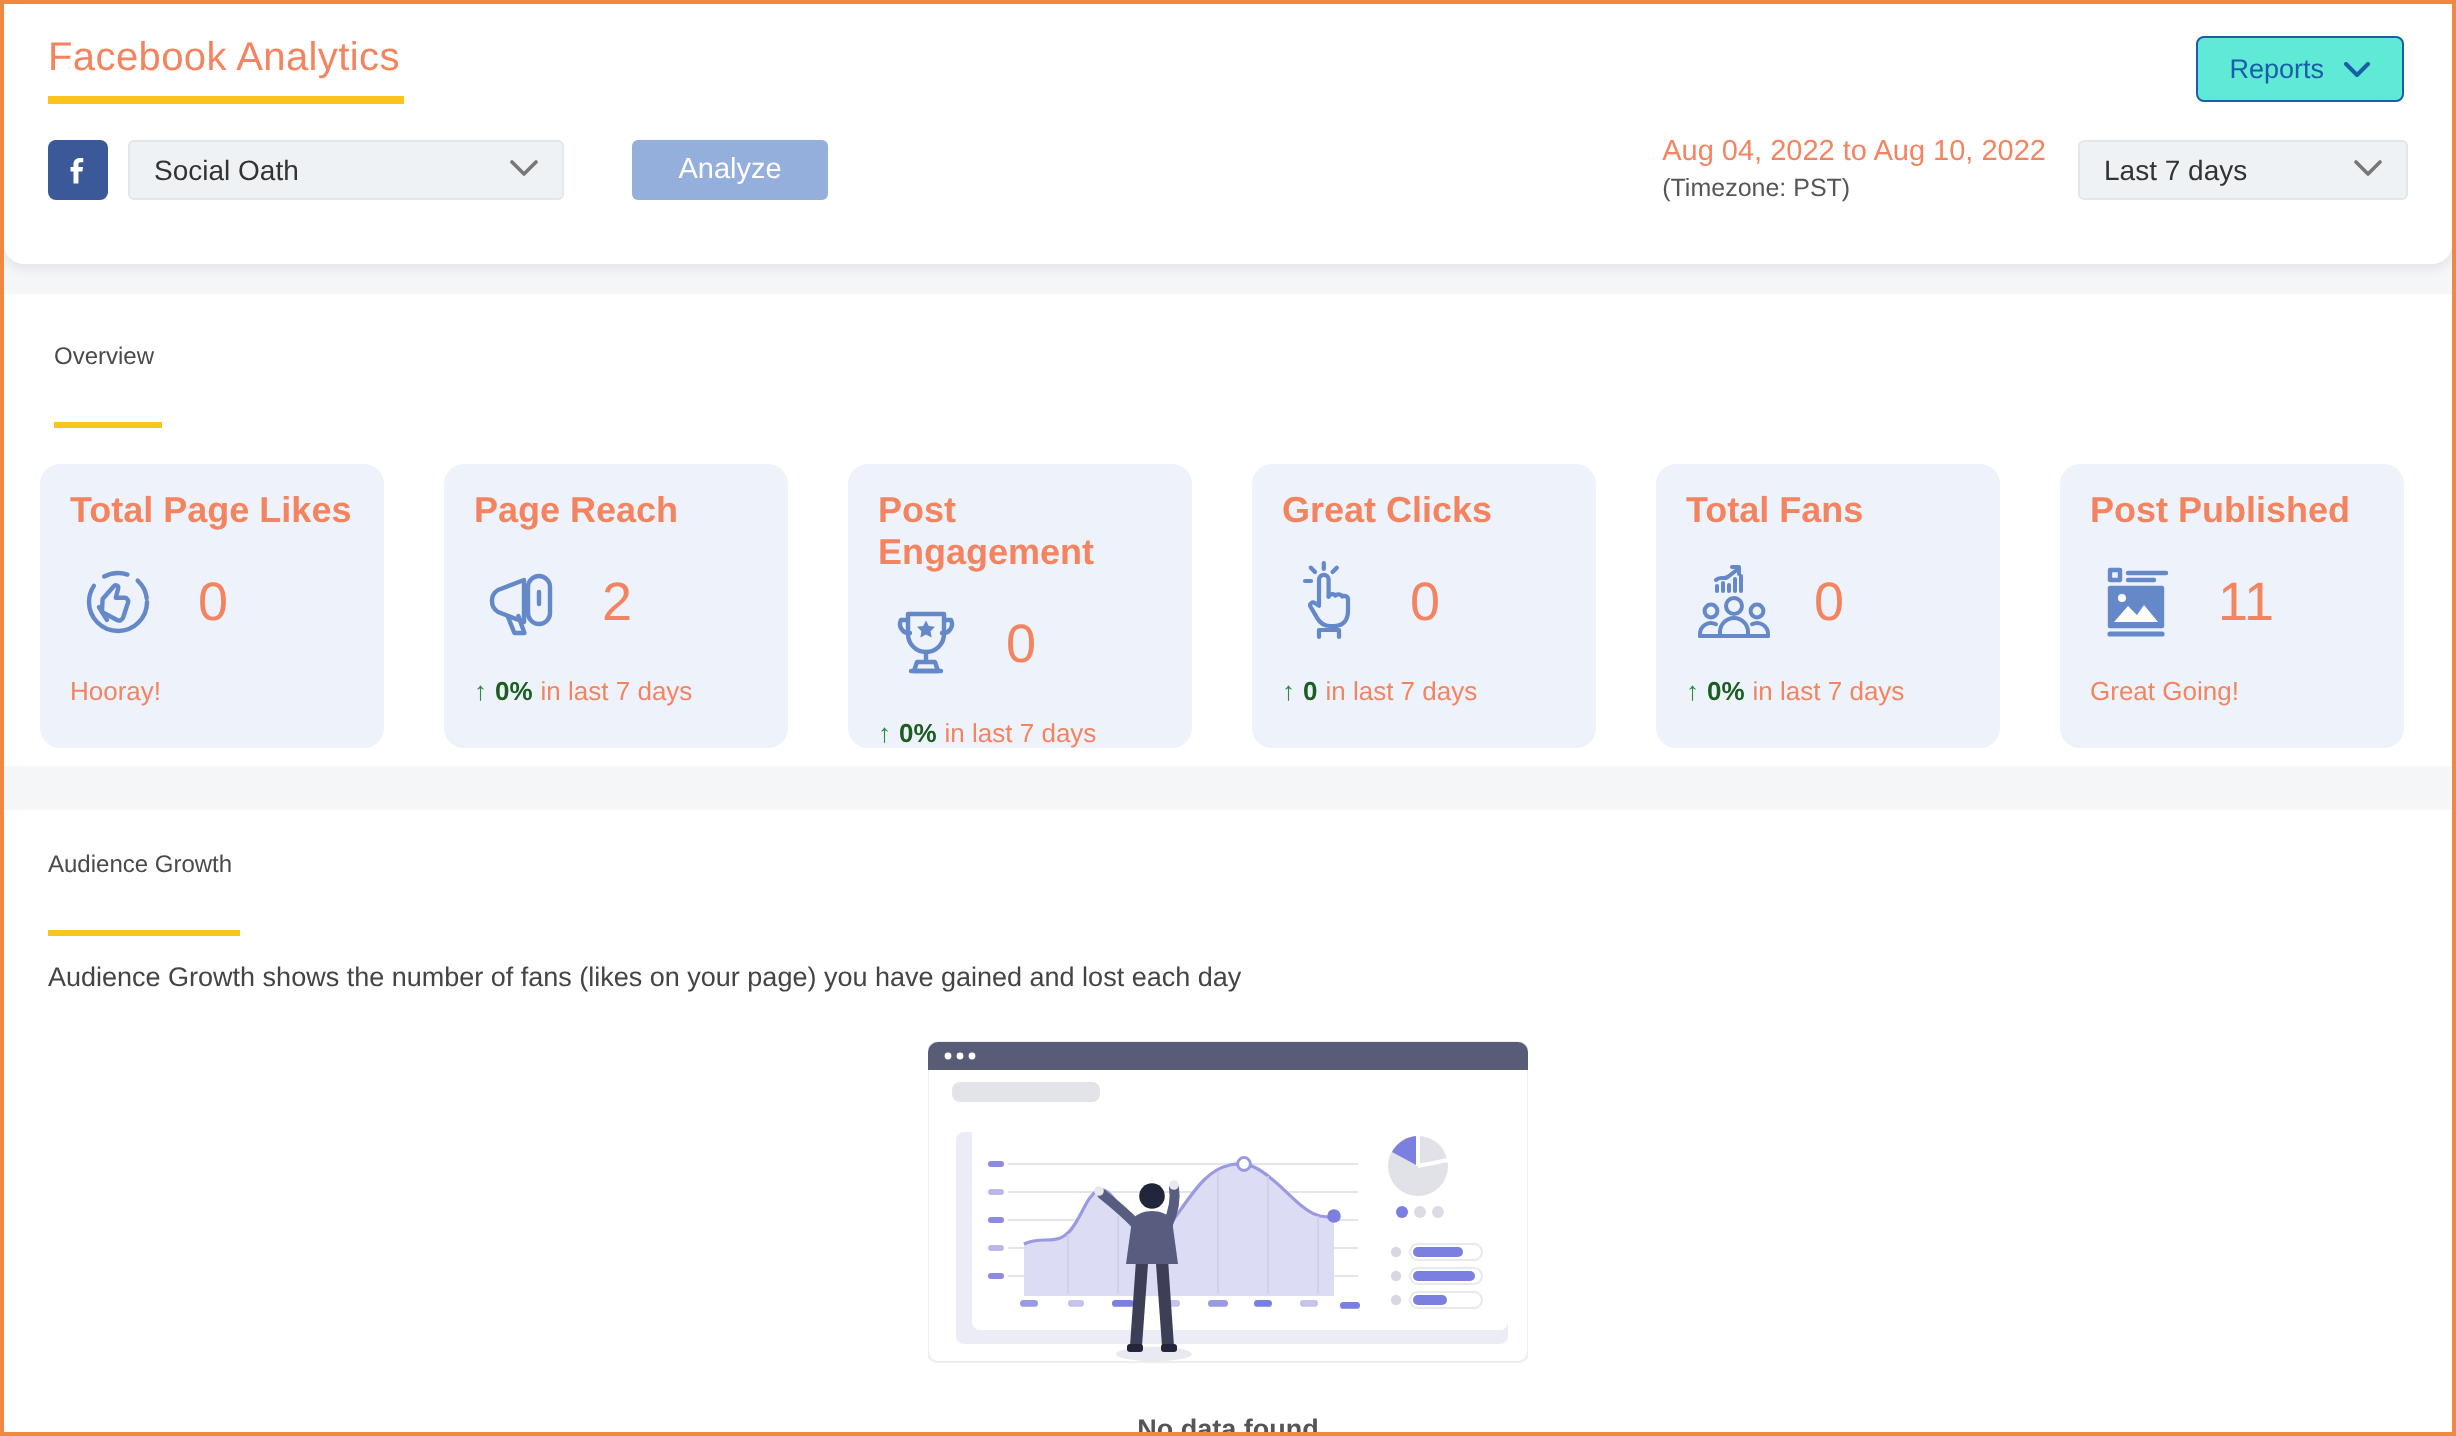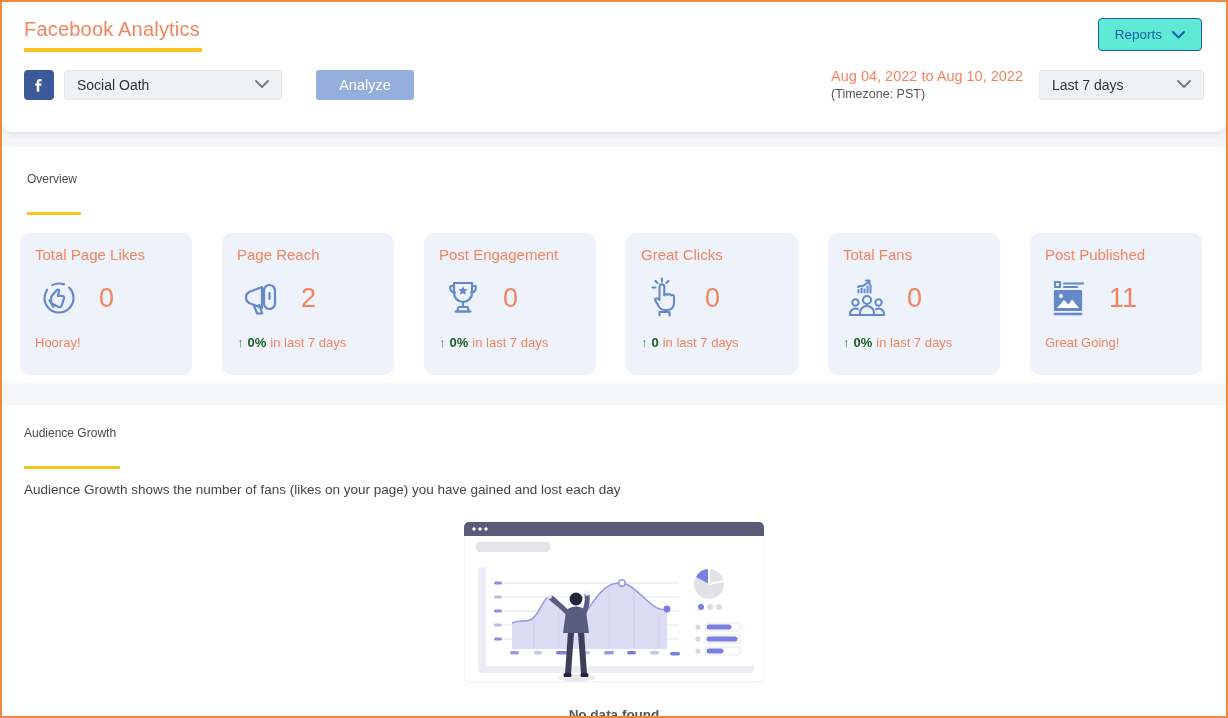--- a/index.html
+++ b/index.html
@@ -81,21 +81,21 @@
   }
 
   
   .overview-section{margin-top:15px;height:236px;padding:22px 0 0;}
   .overview-head{padding:0 0 0 25px;}
   .cards-row{display:flex;gap:30px;padding:18px 0 0 18px;}
   .card{
     width:172px;height:142px;background:var(--card-bg);border-radius:10px;
     padding:13px 15px;flex:0 0 auto;
   }
-  .card-title{color:var(--orange);font-size:15px;}
+  .card-title{color:var(--orange);font-size:18px;font-weight:bold;}
   .card-mid{display:flex;align-items:center;gap:16px;height:62px;margin-top:4px;}
   .card-icon{width:48px;height:48px;flex:0 0 auto;display:flex;align-items:center;justify-content:center;}
   .card-icon svg{width:48px;height:48px;stroke:var(--icon-blue);}
   .card-value{color:var(--orange);font-size:27px;}
   .card-status{font-size:13px;display:flex;gap:4px;align-items:center;margin-top:6px;white-space:nowrap;}
   .st-arrow{color:var(--green);font-weight:bold;}
   .st-delta{color:var(--green-dark);font-weight:bold;}
   .st-suffix{color:var(--orange);}
   .st-message{color:var(--orange);}
 

